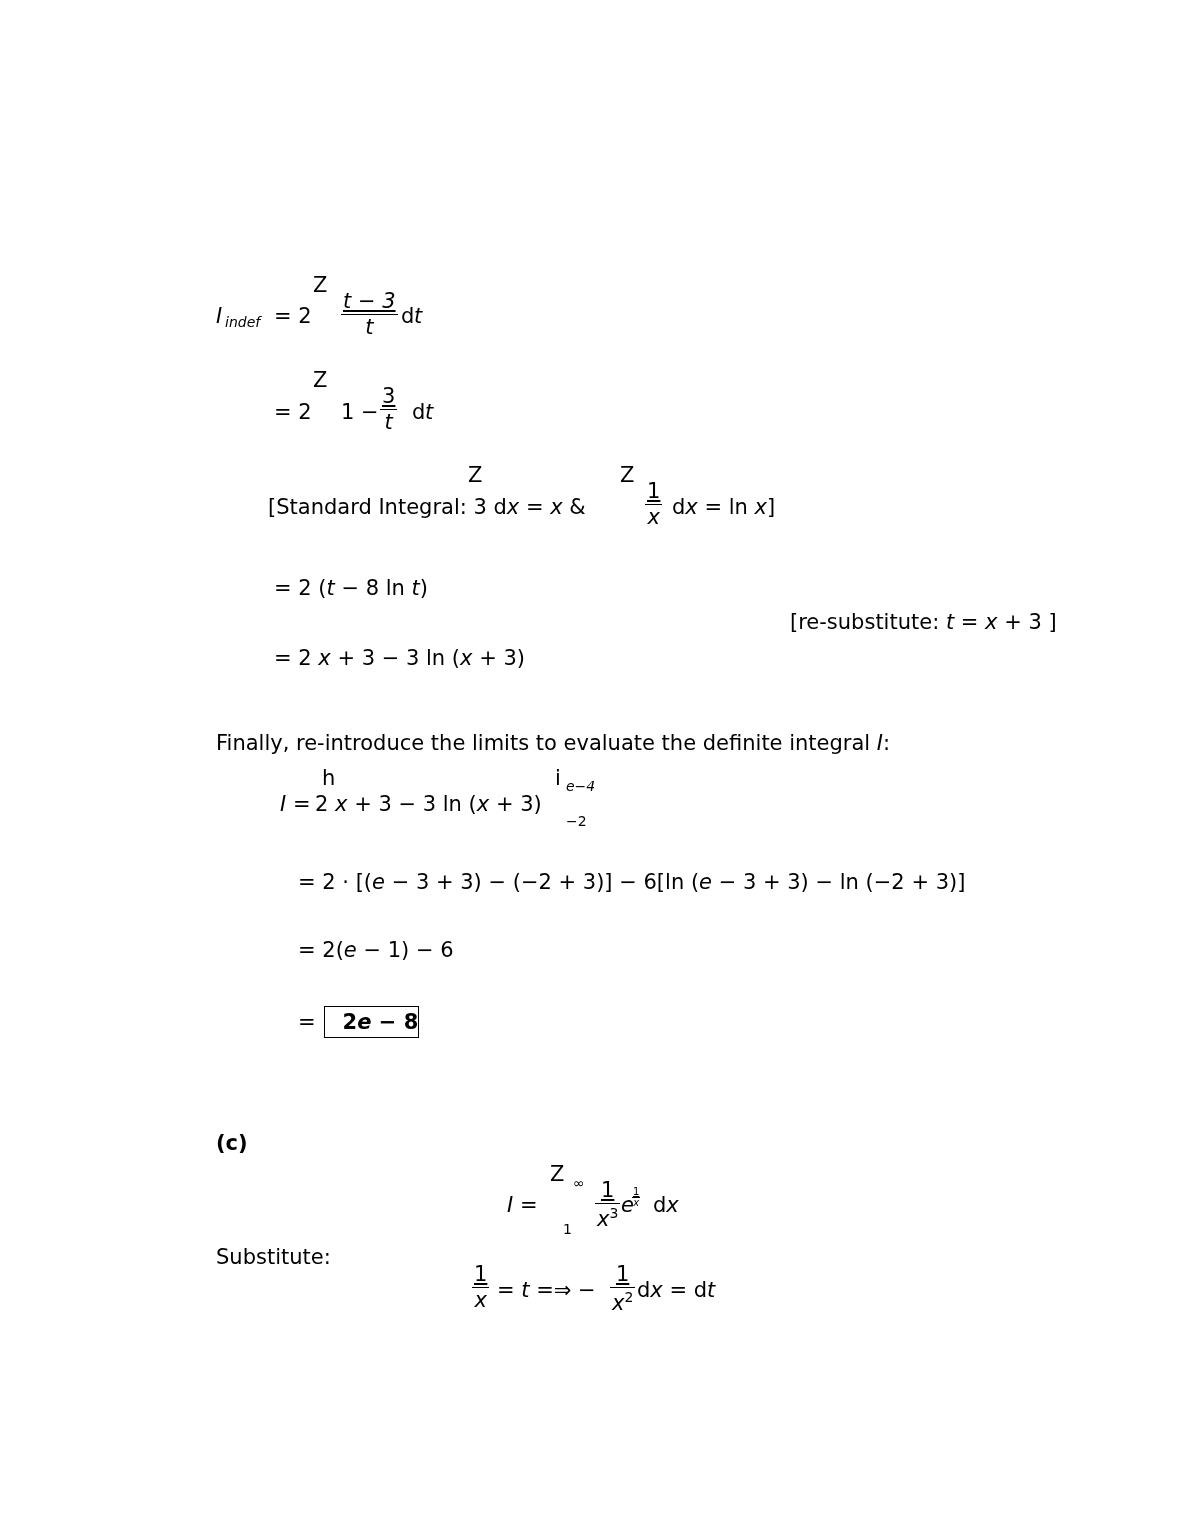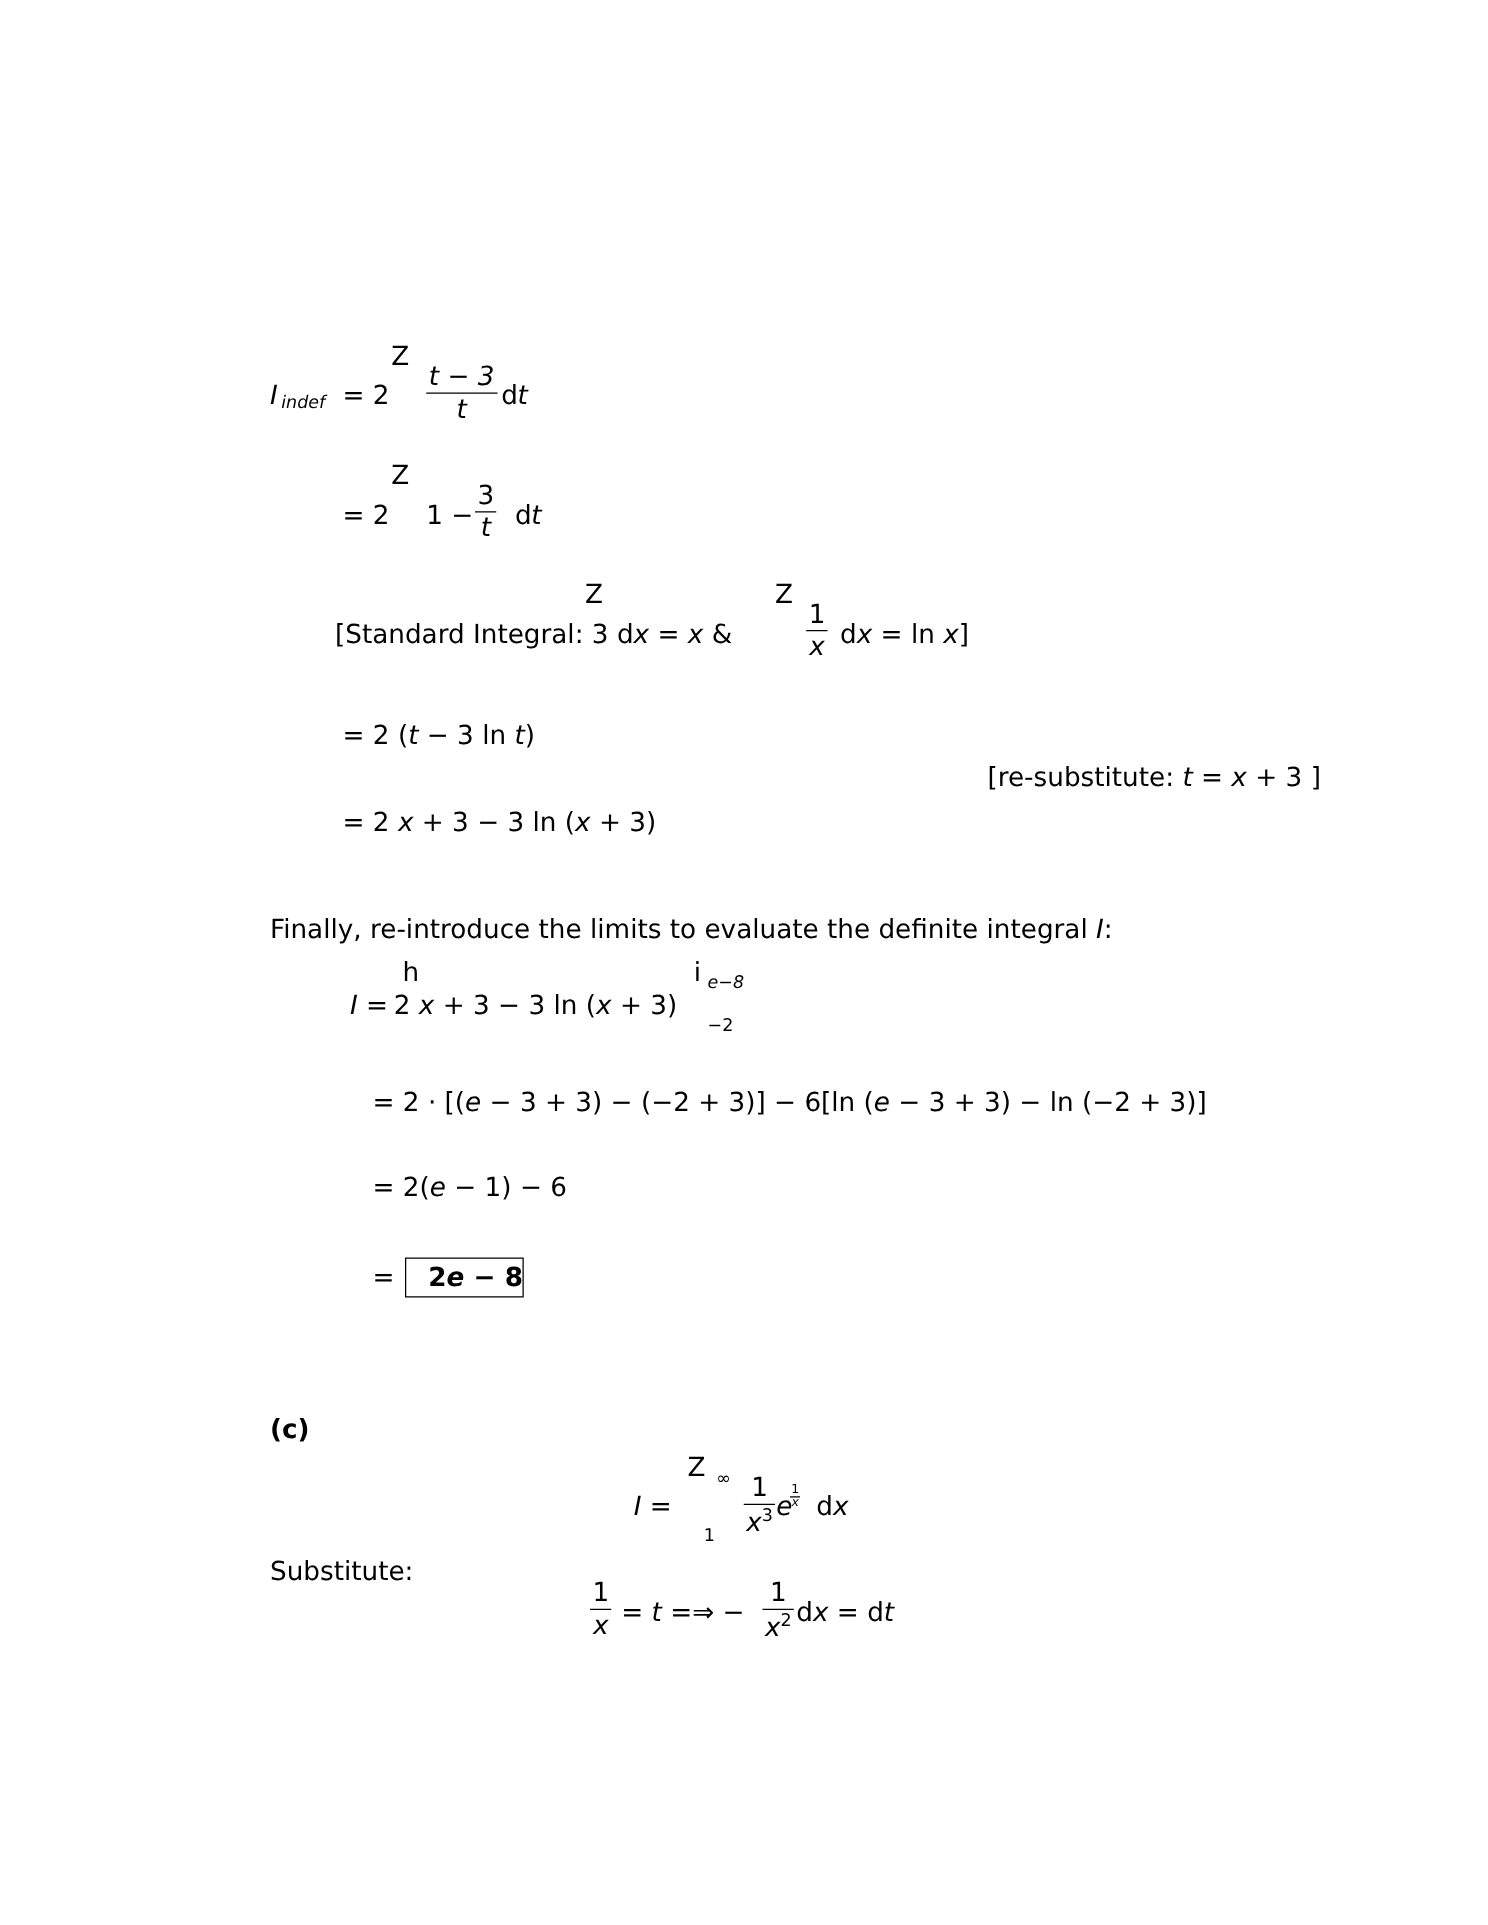--- a/index.html
+++ b/index.html
@@ -6,21 +6,21 @@
     body {
       width: 1190px; height: 1540px; position: relative; overflow: hidden;
       font-family: "DejaVu Sans", sans-serif; font-size: 21px; color: #000;
     }
     .abs { position: absolute; white-space: nowrap; line-height: 1; }
     .it { font-style: italic; }
     .b { font-weight: bold; }
     .sm { font-size: 14px; }
     .xs { font-size: 11px; }
     .frac { position: absolute; display: inline-block; text-align: center; line-height: 1; }
-    .frac .num { display: block; padding: 0 2px; }
+    .frac .num { display: block; padding: 0 2px; text-decoration: underline; }
     .frac .bar { display: block; border-top: 1px solid #000; margin: 2px 0 2px 0; }
     .frac .den { display: block; padding: 0 2px; }
     .boxed { border: 1px solid #000; padding: 3px 0 3px 18px; font-weight: bold; }
   </style>
 </head>
 <body>
 
 <div>
   <span class="abs it" style="left:216px;top:306px;">I</span>
   <span class="abs it sm" style="left:225px;top:315px;">indef</span>
@@ -53,34 +53,34 @@
   <span class="abs" style="left:620px;top:465px;">Z</span>
   <span class="abs" style="left:268px;top:497px;"><span>[Standard Integral: 3 d</span><span class="it">x</span><span style="white-space:pre"> = </span><span class="it">x</span><span style="white-space:pre"> &amp;</span></span>
   <span class="frac" style="left:645px;top:481px;">
     <span class="num">1</span>
     <span class="bar"></span>
     <span class="den it">x</span>
   </span>
   <span class="abs" style="left:672px;top:497px;"><span>d</span><span class="it">x</span><span style="white-space:pre"> = ln </span><span class="it">x</span><span>]</span></span>
 </div>
 
-<div class="abs" style="left:274px;top:578px;"><span>= 2 (</span><span class="it">t</span><span style="white-space:pre"> − 3 ln </span><span class="it">t</span><span>)</span></div>
+<div class="abs" style="left:274px;top:578px;"><span>= 2 (</span><span class="it">t</span><span style="white-space:pre"> − 8 ln </span><span class="it">t</span><span>)</span></div>
 
 <div class="abs" style="left:790px;top:612px;text-align:center;"><span style="white-space:pre">[re-substitute: </span><span class="it">t</span><span style="white-space:pre"> = </span><span class="it">x</span><span style="white-space:pre"> + 3 ]</span></div>
 
 <div class="abs" style="left:274px;top:648px;"><span style="white-space:pre">= 2 </span><span class="it">x</span><span style="white-space:pre"> + 3 − 3 ln (</span><span class="it">x</span><span style="white-space:pre"> + 3)</span></div>
 
 <div class="abs" style="left:216px;top:733px;"><span style="white-space:pre">Finally, re-introduce the limits to evaluate the definite integral </span><span class="it">I</span><span>:</span></div>
 
 <div>
   <span class="abs" style="left:280px;top:794px;"><span class="it">I</span><span style="white-space:pre"> =</span></span>
   <span class="abs" style="left:322px;top:768px;">h</span>
   <span class="abs" style="left:315px;top:794px;"><span style="white-space:pre">2 </span><span class="it">x</span><span style="white-space:pre"> + 3 − 3 ln (</span><span class="it">x</span><span style="white-space:pre"> + 3)</span></span>
   <span class="abs" style="left:555px;top:768px;">i</span>
-  <span class="abs sm it" style="left:566px;top:779px;">e−8</span>
+  <span class="abs sm it" style="left:566px;top:779px;">e−4</span>
   <span class="abs sm" style="left:566px;top:814px;">−2</span>
 </div>
 
 <div class="abs" style="left:298px;top:872px;"><span style="white-space:pre">= 2 · [(</span><span class="it">e</span><span style="white-space:pre"> − 3 + 3) − (−2 + 3)] − 6[ln (</span><span class="it">e</span><span style="white-space:pre"> − 3 + 3) − ln (−2 + 3)]</span></div>
 
 <div class="abs" style="left:298px;top:940px;"><span style="white-space:pre">= 2(</span><span class="it">e</span><span style="white-space:pre"> − 1) − 6</span></div>
 
 <div class="abs" style="left:298px;top:1012px;"><span>=</span><span style="display:inline-block;width:8px;"></span><span class="boxed"><span>2</span><span class="it">e</span><span style="white-space:pre"> − 8</span></span></div>
 
 <div class="abs b" style="left:216px;top:1133px;">(c)</div>

